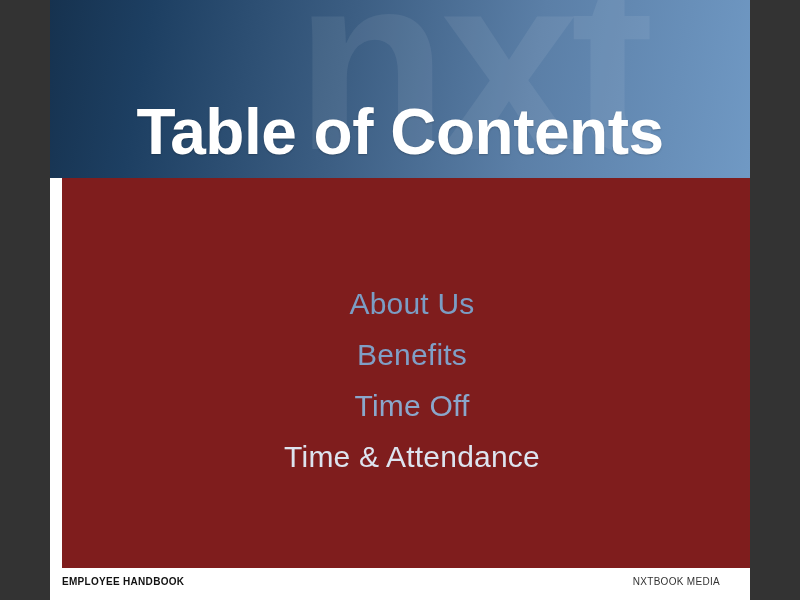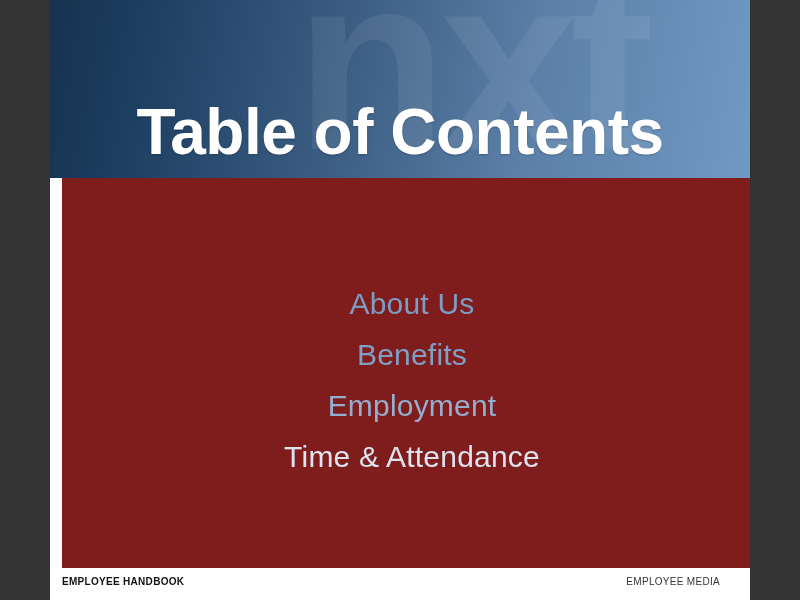--- a/index.html
+++ b/index.html
@@ -162,24 +162,24 @@
 
     <div id="header-banner">
       <div id="header-watermark">nxt</div>
       <h1 id="header-title">Table of Contents</h1>
     </div>
 
     <div id="toc-body">
       <ul id="toc-list">
         <li class="toc-item" style="color:#7b9dc4">About Us</li>
         <li class="toc-item" style="color:#809fc6">Benefits</li>
-        <li class="toc-item" style="color:#94aed0">Employment</li>
+        <li class="toc-item" style="color:#8aa7cb">Time Off</li>
         <li class="toc-item" style="color:#dde4ef">Time &amp; Attendance</li>
       </ul>
     </div>
 
     <div id="footer-bar">
       <span id="footer-left-label">EMPLOYEE HANDBOOK</span>
-      <span id="footer-right-label">EMPLOYEE MEDIA</span>
+      <span id="footer-right-label">NXTBOOK MEDIA</span>
     </div>
 
   </div>
 </div>
 
 </body></html>

